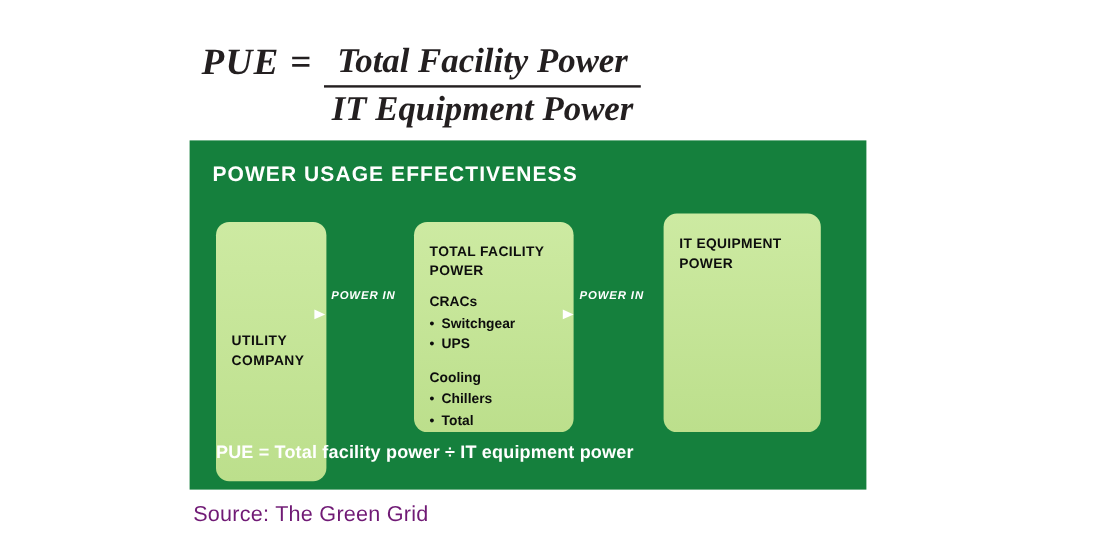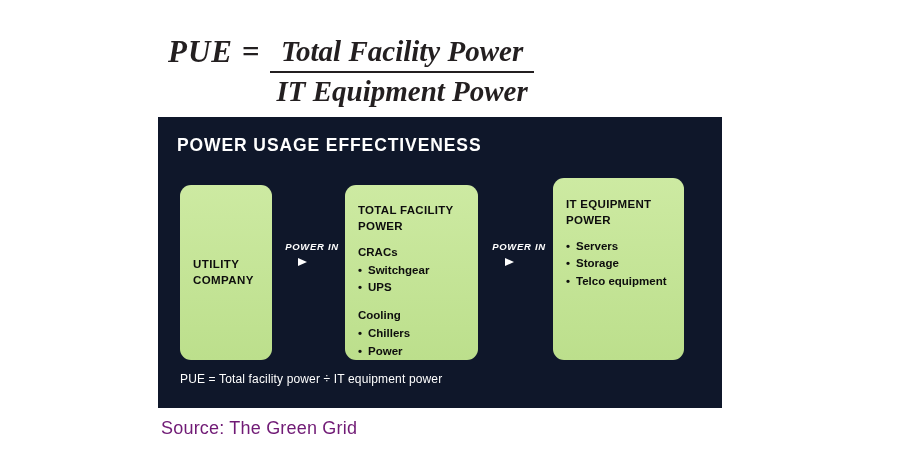--- a/index.html
+++ b/index.html
@@ -52,21 +52,21 @@
     margin: 2px 0 1px 0;
   }
 
   
   #panel {
     position: absolute;
     left: 158px;
     top: 117px;
     width: 564px;
     height: 291px;
-    background: #0f172a;
+    background: #15803d;
   }
   #panel-title {
     position: absolute;
     left: 19px;
     top: 18px;
     color: #ffffff;
     font-size: 17.5px;
     font-weight: 700;
     letter-spacing: 0.9px;
   }
@@ -78,21 +78,21 @@
     border-radius: 11px;
     box-sizing: border-box;
   }
   .card.light {
     background: linear-gradient(180deg, #cdeaa2 0%, #bcdf8c 100%);
   }
   #card-utility {
     left: 22px;
     top: 68px;
     width: 92px;
-    height: 175px;
+    height: 216px;
   }
   #card-facility {
     left: 187px;
     top: 68px;
     width: 133px;
     height: 175px;
   }
   #card-it {
     left: 395px;
     top: 61px;
@@ -149,21 +149,21 @@
     position: absolute;
     left: 0;
     top: 0;
   }
   #it-inner ul.bullets { margin-top: 1px; }
 
   
   .arrow-group {
     position: absolute;
     width: 72px;
-    text-align: center;
+    text-align: left;
   }
   #arrow-1 { left: 118px; top: 124px; }
   #arrow-2 { left: 325px; top: 124px; }
   .arrow-label {
     color: #ffffff;
     font-size: 9.5px;
     font-weight: 700;
     font-style: italic;
     letter-spacing: 0.7px;
     margin-bottom: 6px;
@@ -191,22 +191,22 @@
     border-bottom: 4.5px solid transparent;
     border-left: 9px solid #ffffff;
   }
 
   
   #panel-footer {
     position: absolute;
     left: 22px;
     bottom: 22px;
     color: #ffffff;
-    font-size: 12px;
-    font-weight: 400;
+    font-size: 15px;
+    font-weight: 700;
     letter-spacing: 0.15px;
   }
 
   
   #source {
     position: absolute;
     left: 161px;
     top: 418px;
     color: #701a75;
     font-size: 18px;
@@ -247,40 +247,35 @@
 
       <div class="group-label">CRACs</div>
       <ul class="bullets">
         <li>Switchgear</li>
         <li>UPS</li>
       </ul>
 
       <div class="group-label">Cooling</div>
       <ul class="bullets last">
         <li>Chillers</li>
-        <li>Power</li>
+        <li>Total</li>
       </ul>
     </div>
   </div>
 
   <div id="arrow-2" class="arrow-group">
     <span class="arrow-label">POWER IN</span>
     <span class="arrow-line">
       <span class="shaft"></span>
       <span class="head"></span>
     </span>
   </div>
 
   <div id="card-it" class="card light">
     <div id="it-inner" class="card-inner">
       <div class="card-heading">IT EQUIPMENT POWER</div>
-      <ul class="bullets last">
-        <li>Servers</li>
-        <li>Storage</li>
-        <li>Telco equipment</li>
-      </ul>
     </div>
   </div>
 
   <div id="panel-footer">PUE = Total facility power ÷ IT equipment power</div>
 </div>
 
 <div id="source">Source:  The Green Grid</div>
 
 </body></html>

